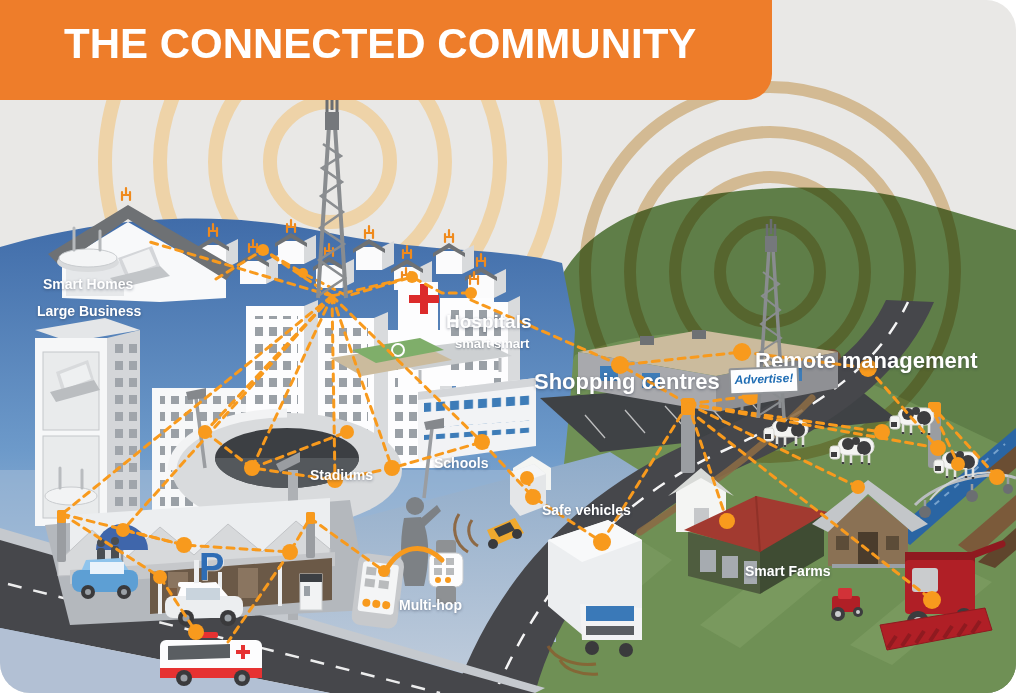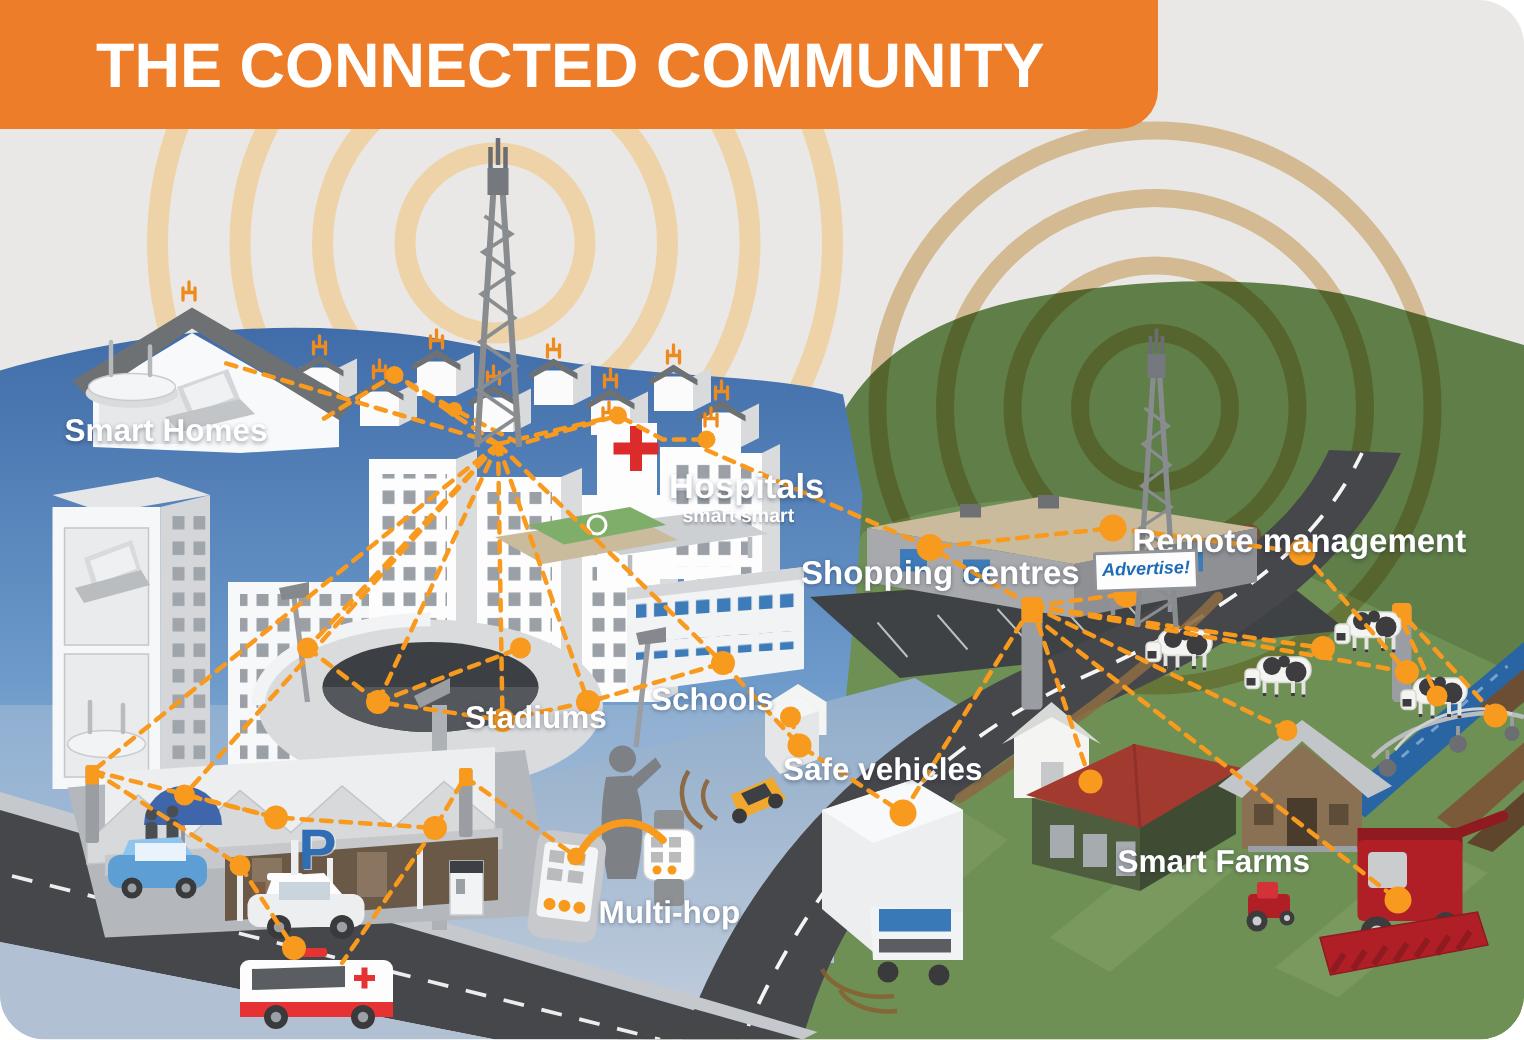--- a/index.html
+++ b/index.html
@@ -1,25 +1,25 @@
 <!DOCTYPE html>
 <html><head>
 <meta charset="utf-8">
 <style>
   html,body{margin:0;padding:0;background:#fff;font-family:"Liberation Sans",sans-serif;}
   #stage{position:relative;width:1016px;height:693px;background:#e9e8e6;
          border-radius:0 30px 30px 30px;overflow:hidden;}
   #scene{position:absolute;left:0;top:0;}
-  .banner{position:absolute;left:0;top:0;width:772px;height:86px;background:#ee7d2a;
+  .banner{position:absolute;left:0;top:0;width:772px;height:100px;background:#ee7d2a;
           border-radius:0 0 26px 0;z-index:5;}
   .banner h1{margin:0;padding-left:64px;line-height:88px;font-size:42px;font-weight:bold;
              color:#fff;letter-spacing:0px;white-space:nowrap;}
-  .lbl{position:absolute;color:#fff;font-weight:bold;font-size:21px;white-space:nowrap;
+  .lbl{position:absolute;color:#fff;font-weight:bold;font-size:14px;white-space:nowrap;
        text-shadow:0 1px 3px rgba(30,40,60,.45);z-index:6;}
-  .lbl.sz23{font-size:23px}
+  .lbl.sz23{font-size:19px}
   .lbl.sz13{font-size:13px;text-shadow:0 1px 2px rgba(30,40,60,.4)}
   .billboard{position:absolute;left:729px;top:367px;width:66px;height:23px;background:#fdfdfe;
              border:2px solid #8f9296;border-radius:2px;transform:rotate(-2deg);z-index:6;
              font-size:12px;font-weight:bold;font-style:italic;color:#1e6cb3;text-align:center;line-height:21px;}
   .p-sign{position:absolute;left:199px;top:546px;font-size:38px;font-weight:bold;color:#2f6db5;
           z-index:6;text-shadow:1px 1px 0 rgba(255,255,255,.55);}
 </style>
 </head>
 <body>
 
@@ -512,26 +512,27 @@
     <rect x="765" y="236" width="12" height="16" fill="#75787c"></rect>
     <path d="M767,236 V224 M771,234 V219 M775,236 V224" stroke="#6a6d71" stroke-width="2.5"></path>
   </g>
 </svg>
 
   <div class="banner">
     <h1>THE CONNECTED COMMUNITY</h1>
   </div>
 
   <div class="lbl" style="left:43px;top:276px">Smart Homes</div>
+  <div class="lbl" style="left:37px;top:303px">Large Business</div>
   <div class="lbl sz23" style="left:446px;top:311px">Hospitals</div>
   <div class="lbl sz13" style="left:455px;top:336px">smart smart</div>
   <div class="lbl" style="left:755px;top:348px;font-size:22px">Remote management</div>
   <div class="lbl" style="left:534px;top:369px;font-size:22px">Shopping centres</div>
   <div class="lbl" style="left:310px;top:467px">Stadiums</div>
   <div class="lbl" style="left:434px;top:455px">Schools</div>
-  <div class="lbl" style="left:522px;top:502px">Safe vehicles</div>
+  <div class="lbl" style="left:542px;top:502px">Safe vehicles</div>
   <div class="lbl" style="left:399px;top:597px">Multi-hop</div>
   <div class="lbl" style="left:745px;top:563px">Smart Farms</div>
 
   <div class="billboard">Advertise!</div>
   <div class="p-sign">P</div>
 
 </div>
 
 </body></html>

